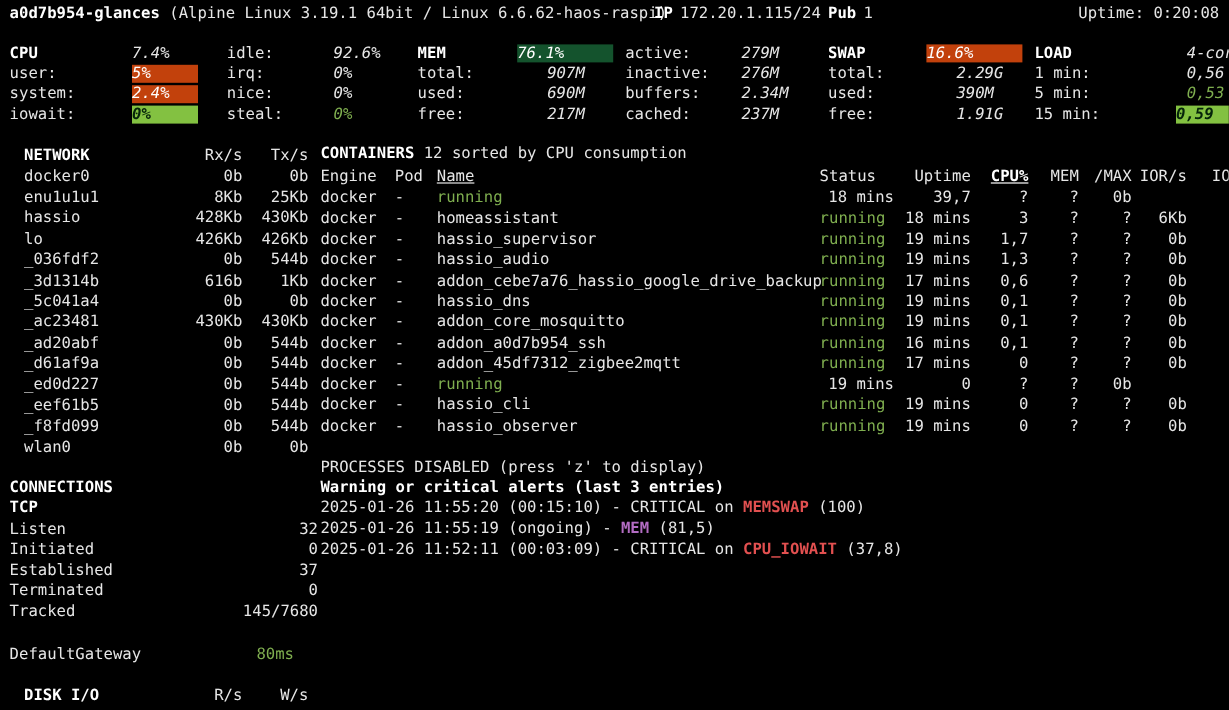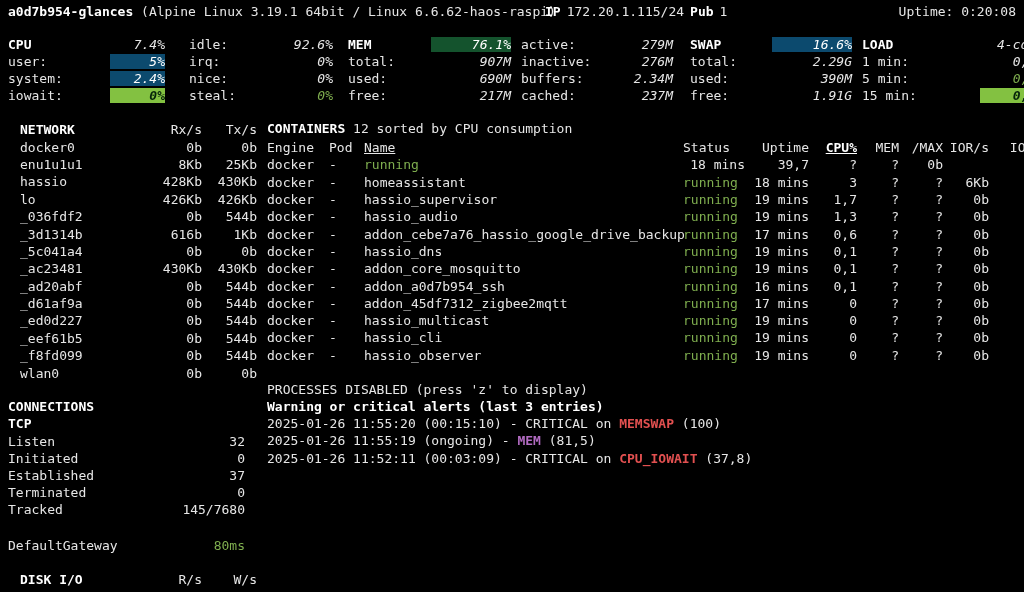--- a/index.html
+++ b/index.html
@@ -10,22 +10,22 @@
     font-family:"DejaVu Sans Mono", monospace;
     font-size:13px;
     position:relative;
   }
   .bold { font-weight:700; color:#fff; }
   .r { text-align:right; }
   .u { text-decoration:underline; }
   .fg-green { color:#7fae4f; }
   .fg-red { color:#e25050; font-weight:700; }
   .fg-magenta { color:#b36cc3; font-weight:700; }
-  .vbg { display:inline-block; text-align:right; min-width:55px; }
-  .bg-ok { background:#0c4a6e; color:#fff; }
+  .vbg { display:inline-block; text-align:left; min-width:55px; }
+  .bg-ok { background:#c2410c; color:#fff; }
   .bg-ok-bright { background:#83c141; color:#05240a; font-weight:700; }
   .bg-warn { background:#14532d; color:#fff; }
   .wide { min-width:80px; }
   .w8 { min-width:64px; }
 
   .abs { position:absolute; }
   .topbar { left:8px; top:4px; width:1008px; height:17px; }
   .tb-left { position:absolute; left:0; white-space:nowrap; }
   .tb-ip { position:absolute; left:537px; white-space:nowrap; }
   .tb-ip span { margin-right:6px; }
@@ -35,21 +35,21 @@
   .srow { display:grid; height:17px; align-items:center; }
   .cpu-grid { grid-template-columns:64px 93px 24px 70px 74px; }
   .mem-grid { grid-template-columns:64px 99px 10px 84px 68px; }
   .swap-grid { grid-template-columns:64px 98px; }
   .load-grid { grid-template-columns:70px 84px;gap:28px; }
 
   .leftcol-row { display:grid; grid-template-columns:113px 69px 55px; height:17.4px; align-items:center;margin-left:12px; }
   .net { left:8px; top:121px; width:237px; }
   .tcp { left:8px; top:399px; width:237px; }
   .tcp-head { height:17px; }
-  .tcp-row { display:grid; grid-template-columns:130px 107px; height:17px; align-items:center; }
+  .tcp-row { display:grid; grid-template-columns:130px 107px; height:17px; align-items:center;gap:20px; }
   .gw { left:8px; top:538px; width:237px; display:grid; grid-template-columns:150px 87px; }
   .disk { left:8px; top:571px; width:237px; }
 
   .containers { left:267px; top:121px; width:757px; overflow:hidden; }
   .ct-title { height:18px; white-space:nowrap; }
   .crow { display:grid; grid-template-columns:62px 35px 319px 62px 64px 48px 42px 44px 46px 60px; height:17.3px; align-items:center; white-space:nowrap; }
 
   .procline { left:267px; top:382px; white-space:nowrap; }
   .alerts-title { left:267px; top:399px; white-space:nowrap; }
   .alerts { left:267px; top:416px; width:757px; }
@@ -423,21 +423,20 @@
       <span class="r">17 mins</span>
       <span class="r">0</span>
       <span class="r">?</span>
       <span class="r">?</span>
       <span class="r">0b</span>
       <span class="r"></span>
     </div>
       <div class="crow">
       <span>docker</span>
       <span>-</span>
-      <span>hassio_multicast</span>
       <span class="fg-green">running</span>
       <span class="r">19 mins</span>
       <span class="r">0</span>
       <span class="r">?</span>
       <span class="r">?</span>
       <span class="r">0b</span>
       <span class="r"></span>
     </div>
       <div class="crow">
       <span>docker</span>

